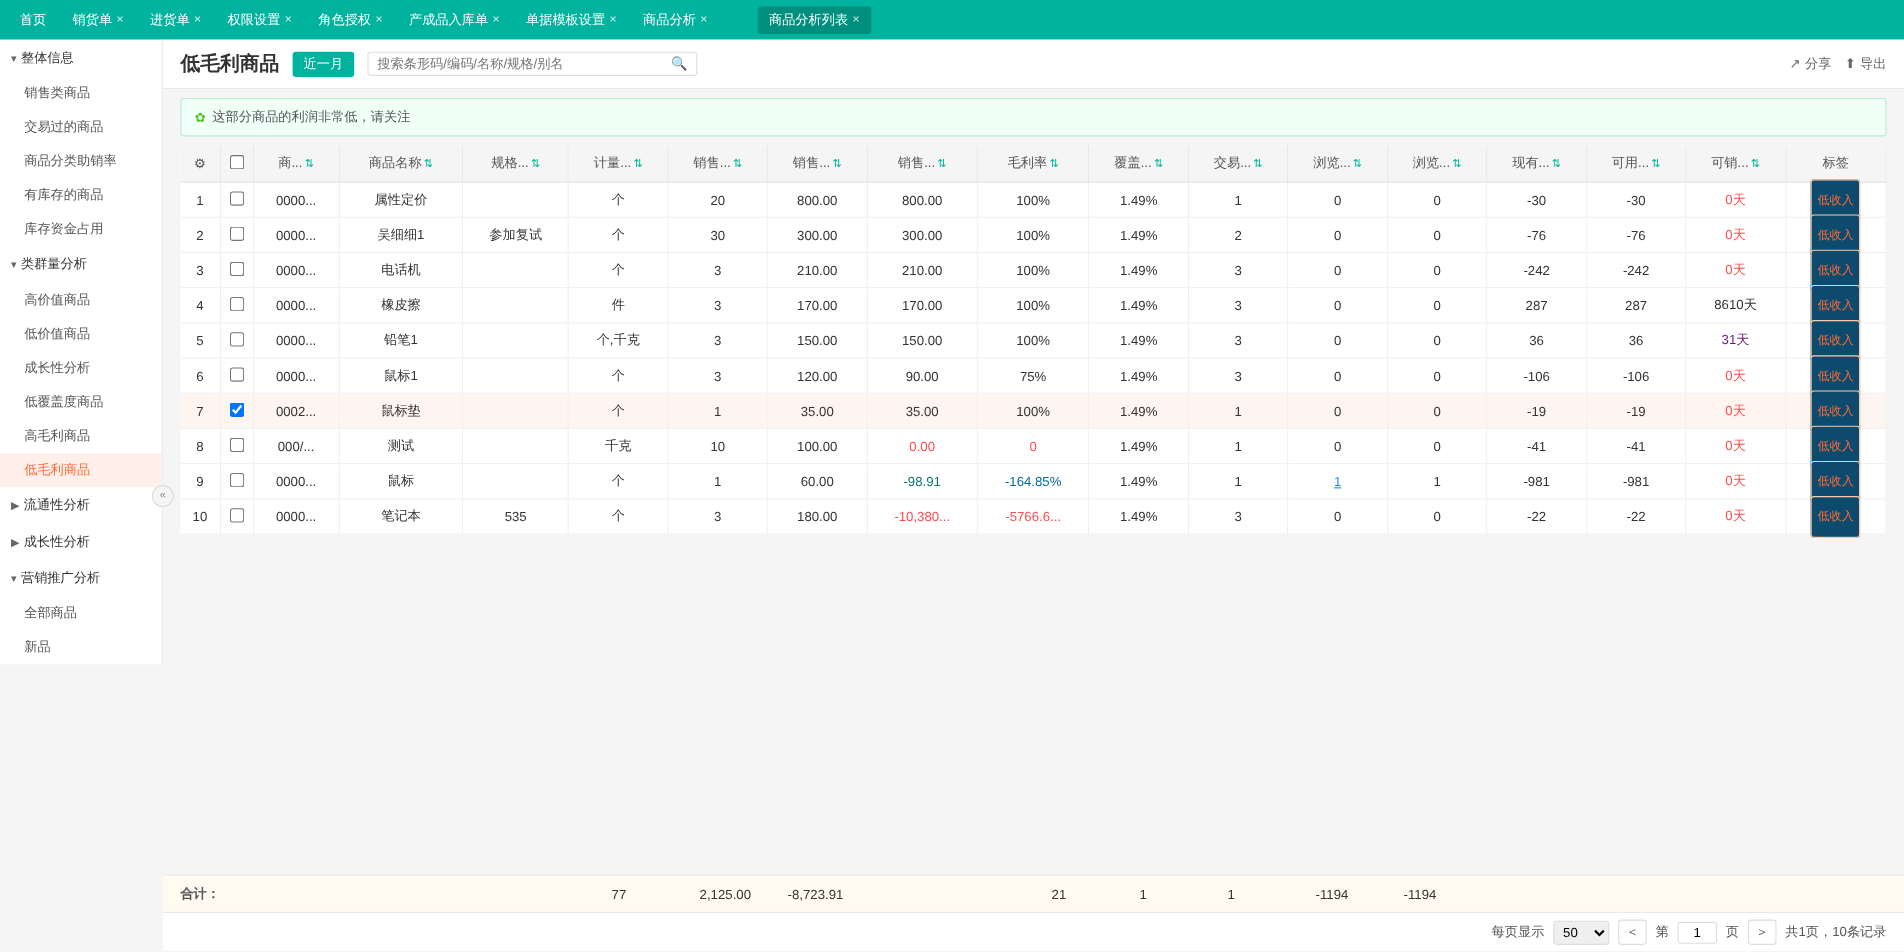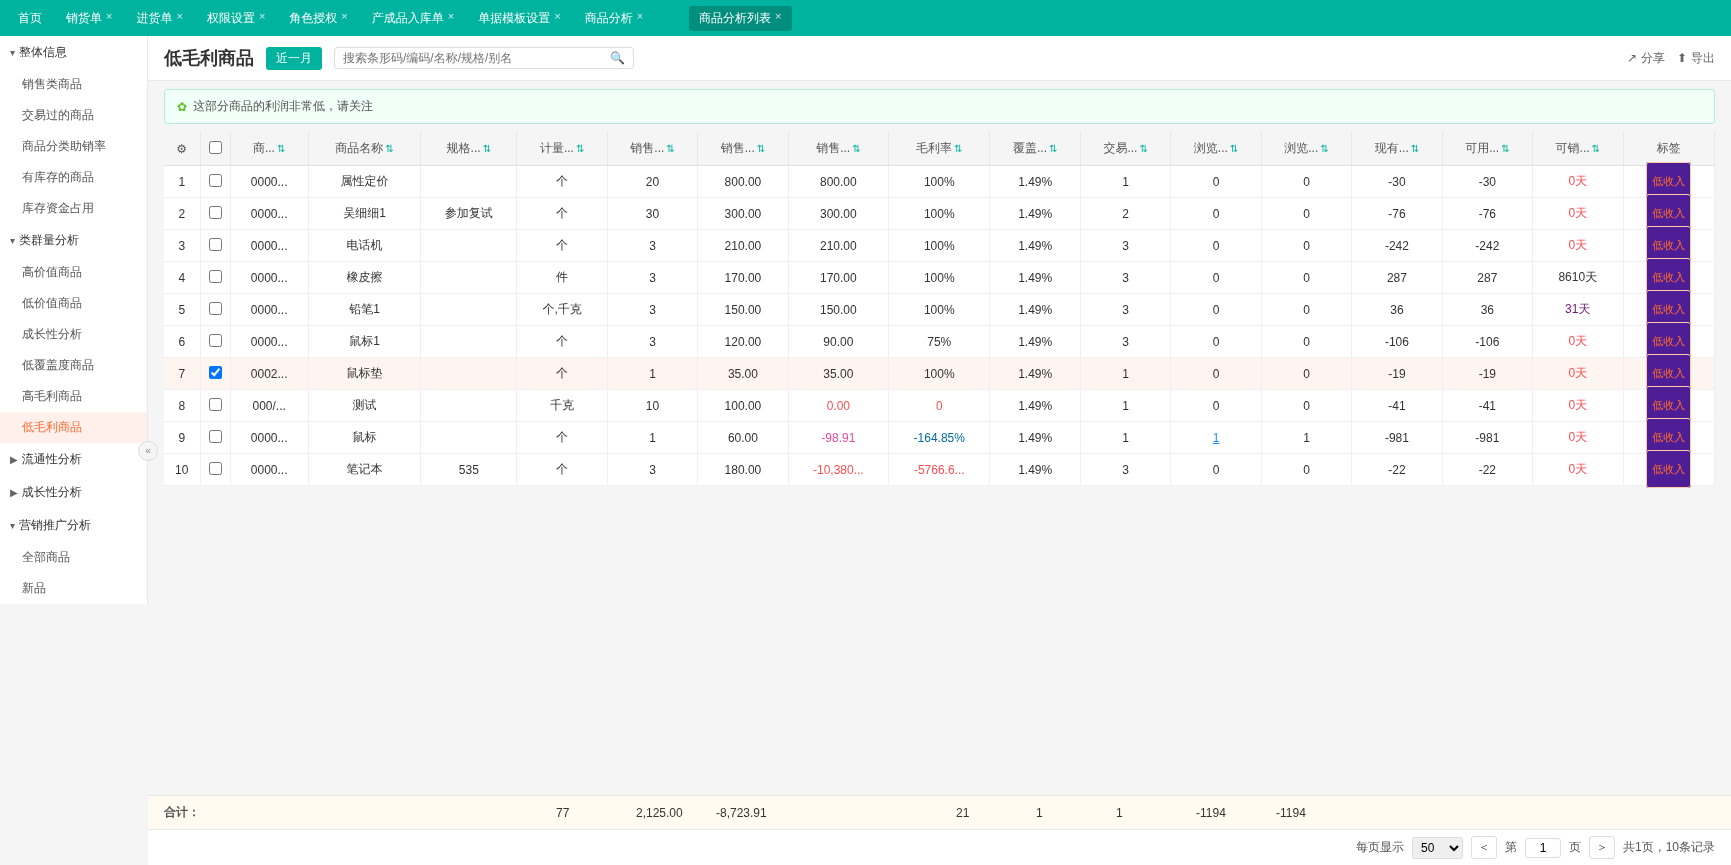--- a/index.html
+++ b/index.html
@@ -14,20 +14,21 @@
       padding: 0 8px;
       gap: 4px;
     }
     .nav-item {
       color: #fff;
       padding: 4px 10px;
       cursor: pointer;
       white-space: nowrap;
       border-radius: 3px;
       display: flex;
+      align-items: center;
       gap: 4px;
       font-size: 13px;
     }
     .nav-item.active { background: rgba(255,255,255,0.25); margin-left: 32px; }
     .nav-close { font-size: 11px; opacity: 0.8; cursor: pointer; }
     
     
     .main-layout {
       display: flex;
       height: calc(100vh - 36px);
@@ -174,21 +175,21 @@
       padding: 7px 6px;
       text-align: center;
       border-bottom: 1px solid #f0f0f0;
       border-right: 1px solid #f0f0f0;
       color: #333;
       white-space: nowrap;
     }
     tr.highlighted td { background: #fff5f0; }
     
     .tag-badge {
-      background: #4c1d95;
+      background: #0c4a6e;
       color: #ff6b35;
       border: 1px solid #ffcba8;
       border-radius: 3px;
       padding: 12px 5px;
       font-size: 11px;
     }
     
     
     .table-footer {
       background: #fffbf0;
@@ -593,21 +594,21 @@
     </tr>
             <tr>
       <td>9</td>
       <td><input type="checkbox" style=""></td>
       <td>0000...</td>
       <td>鼠标</td>
       <td></td>
       <td>个</td>
       <td>1</td>
       <td>60.00</td>
-      <td style="color:#ec4899">-98.91</td>
+      <td style="color:#0f766e">-98.91</td>
       <td style="color:#0369a1">-164.85%</td>
       <td>1.49%</td>
       <td>1</td>
       <td><span style="color:#1890ff;text-decoration:underline;cursor:pointer">1</span></td>
       <td>1</td>
       <td>-981</td>
       <td>-981</td>
       <td style="color:#ff4d4f">0天</td>
       <td><span class="tag-badge">低收入</span></td>
     </tr>

